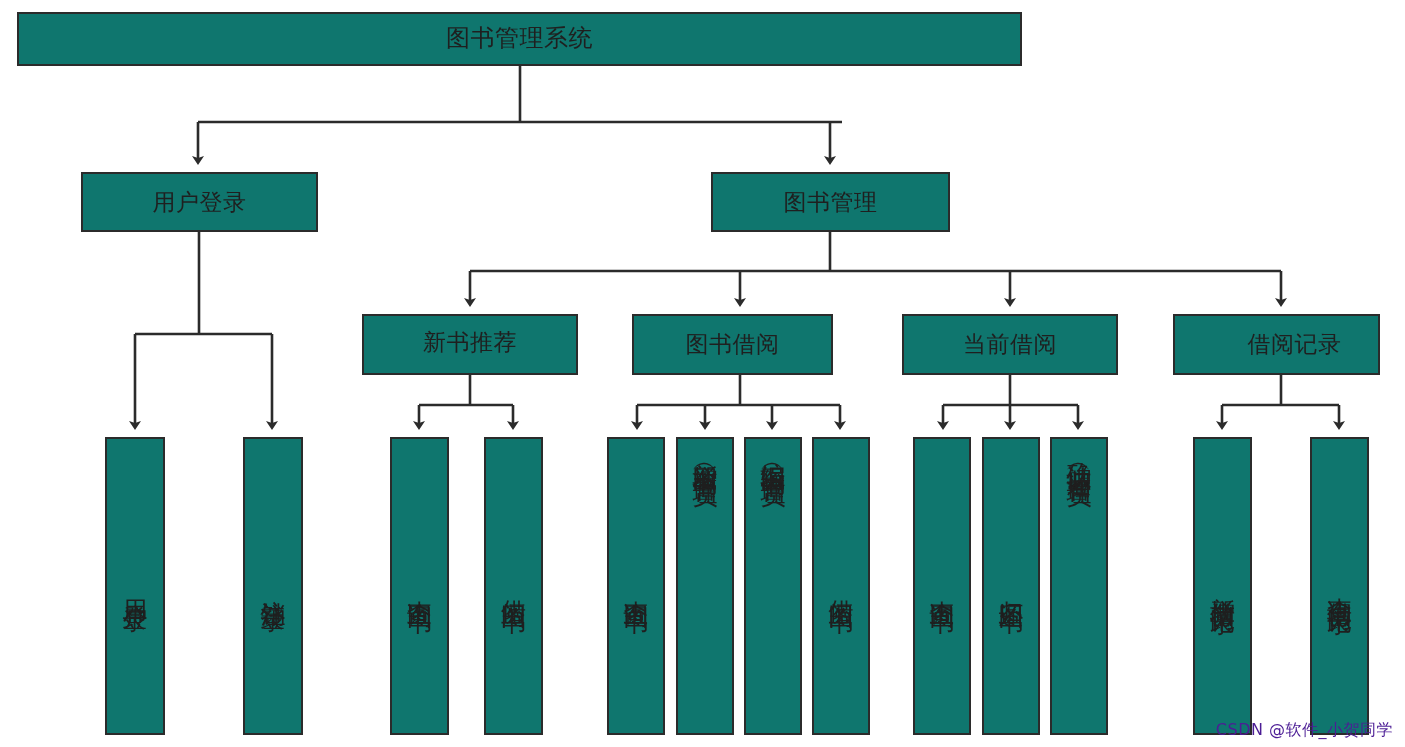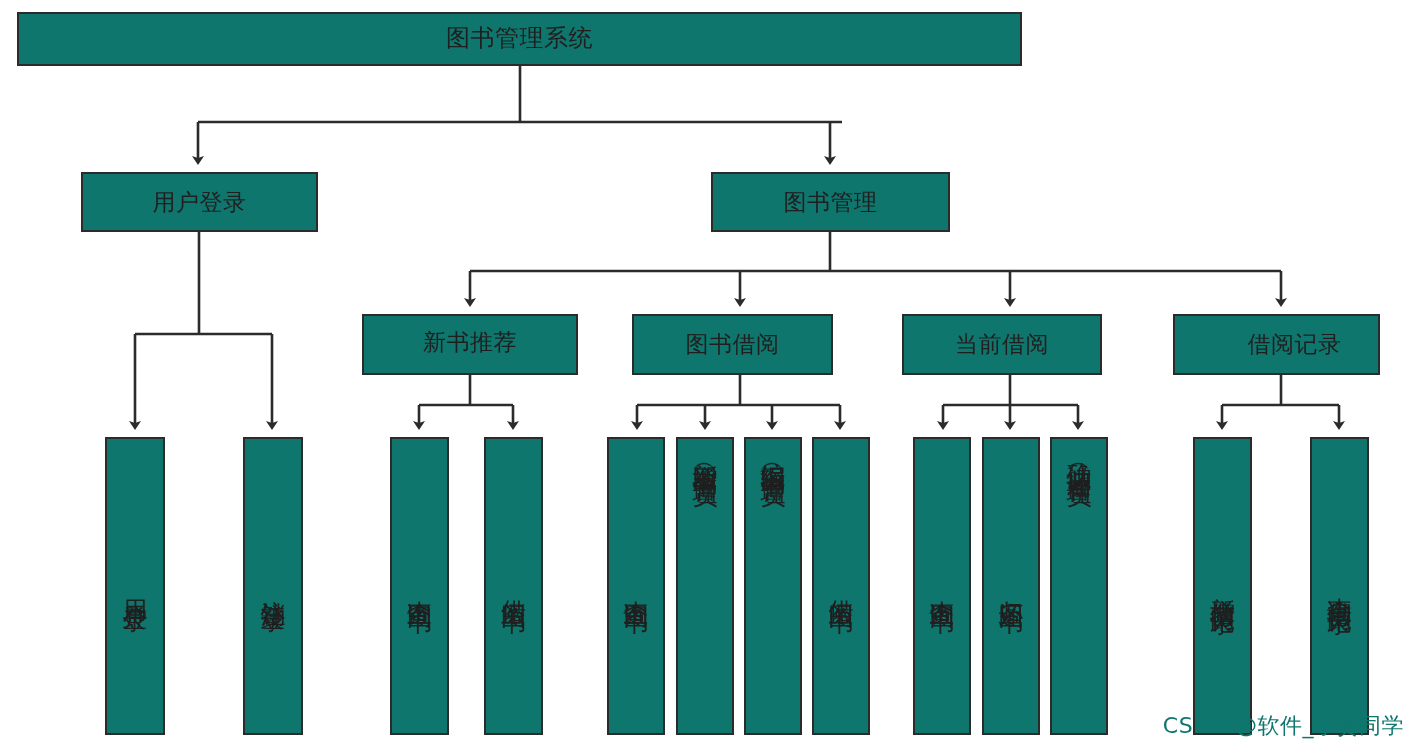--- a/index.html
+++ b/index.html
@@ -63,24 +63,24 @@
     letter-spacing: 3px;
     line-height: 1;
     white-space: nowrap;
   }
   .node.vert.center-text {
     align-items: center;
     padding-top: 0;
   }
   #watermark {
     position: absolute;
-    right: 1px;
+    right: 12px;
     bottom: 6px;
-    font-size: 22px;
-    color: #0f766e;
+    font-size: 16px;
+    color: #4c1d95;
     letter-spacing: 0.5px;
     white-space: nowrap;
     user-select: none;
   }
 </style>
 </head>
 <body>
 
 <div id="diagram-root">
 
@@ -147,21 +147,21 @@
   </div>
 
   <div class="node horiz" style="left:362px; top:314px; width:216px; height:61px;font-family:Liberation Mono, monospace;">
     <span class="node-label">新书推荐</span>
   </div>
 
   <div class="node horiz" style="left:632px; top:314px; width:201px; height:61px;">
     <span class="node-label">图书借阅</span>
   </div>
 
-  <div class="node horiz" style="left:902px; top:314px; width:200px; height:61px;">
+  <div class="node horiz" style="left:902px; top:314px; width:216px; height:61px;">
     <span class="node-label">当前借阅</span>
   </div>
 
   <div class="node horiz" style="left:1173px; top:314px; width:207px; height:61px;padding-left:36px;">
     <span class="node-label">借阅记录</span>
   </div>
 
   <div class="node vert center-text" style="left:105px; top:437px; width:60px; height:298px;">
     <span class="node-label">用户登录</span>
   </div>

